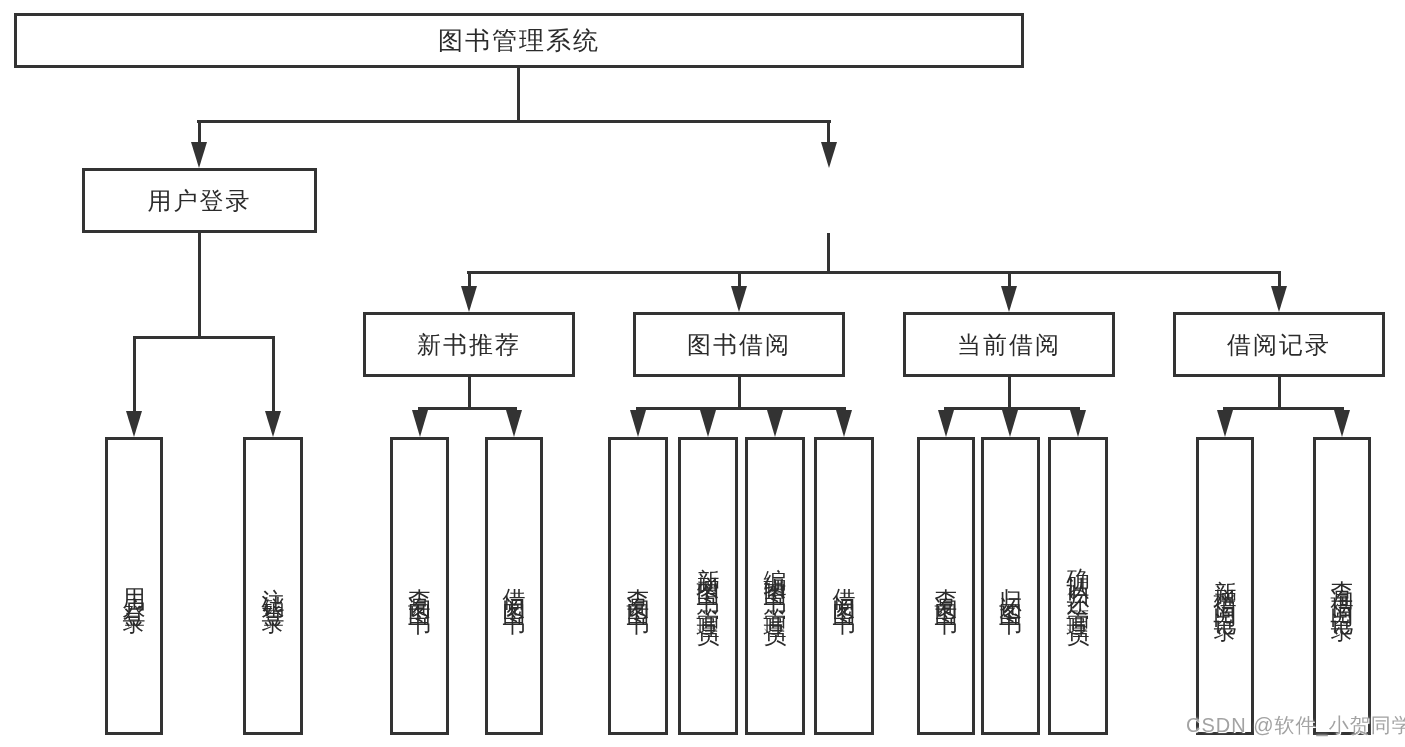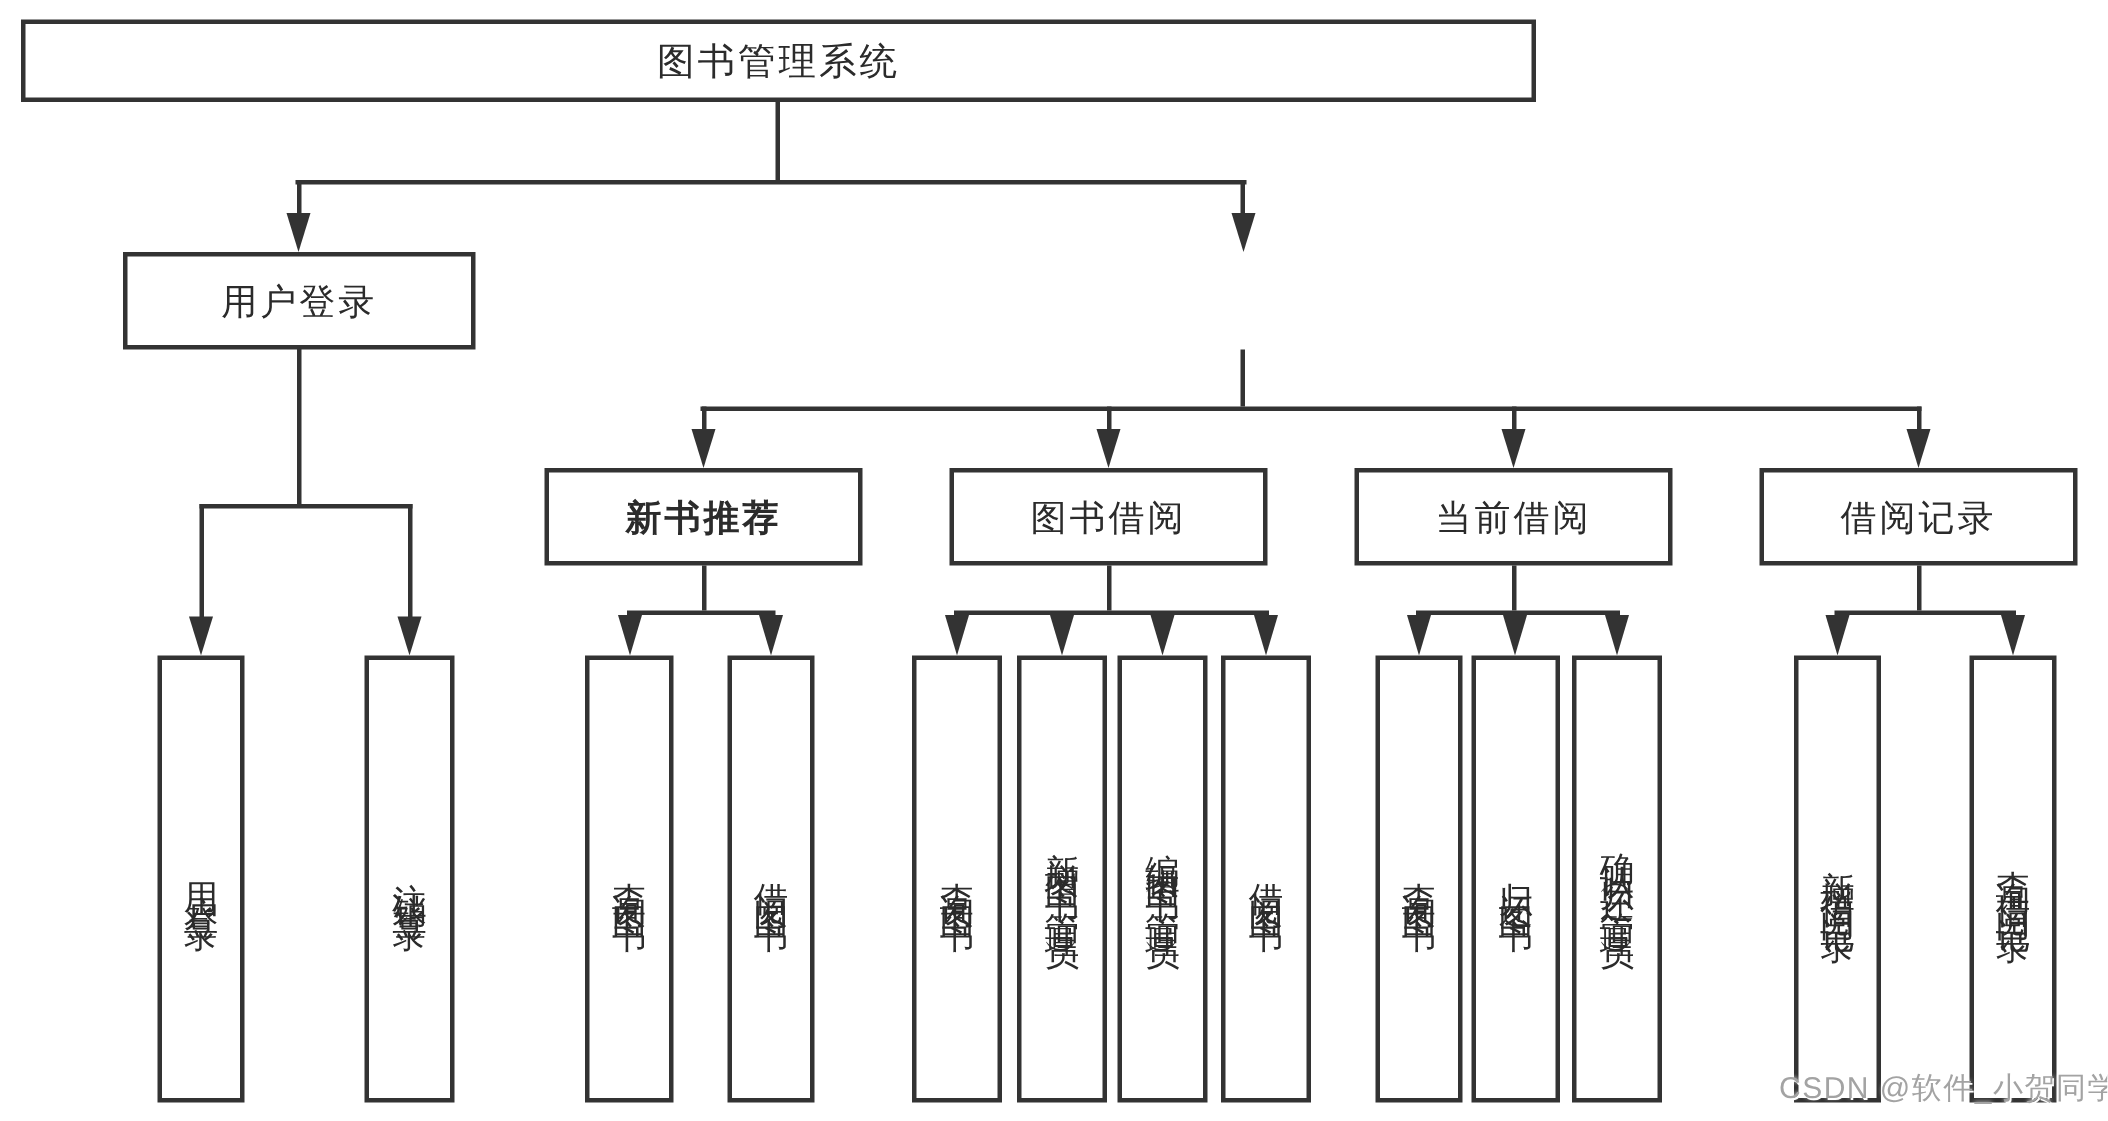--- a/index.html
+++ b/index.html
@@ -83,21 +83,21 @@
   <div class="ln" style="left:467px;top:271px;width:814px;height:3px;"></div>
   <div class="ln" style="left:468px;top:271px;width:3px;height:18px;"></div>
   <div class="arr" style="left:461px;top:286px;"></div>
   <div class="ln" style="left:738px;top:271px;width:3px;height:18px;"></div>
   <div class="arr" style="left:731px;top:286px;"></div>
   <div class="ln" style="left:1008px;top:271px;width:3px;height:18px;"></div>
   <div class="arr" style="left:1001px;top:286px;"></div>
   <div class="ln" style="left:1278px;top:271px;width:3px;height:18px;"></div>
   <div class="arr" style="left:1271px;top:286px;"></div>
 
-  <div class="box hbox" style="left:363px;top:312px;width:212px;height:65px;font-weight:bold;">
+  <div class="box hbox" style="left:363px;top:312px;width:212px;height:65px;">
     <span>新书推荐</span>
   </div>
   <div class="box hbox" style="left:633px;top:312px;width:212px;height:65px;">
     <span>图书借阅</span>
   </div>
   <div class="box hbox" style="left:903px;top:312px;width:212px;height:65px;">
     <span>当前借阅</span>
   </div>
   <div class="box hbox" style="left:1173px;top:312px;width:212px;height:65px;">
     <span>借阅记录</span>

